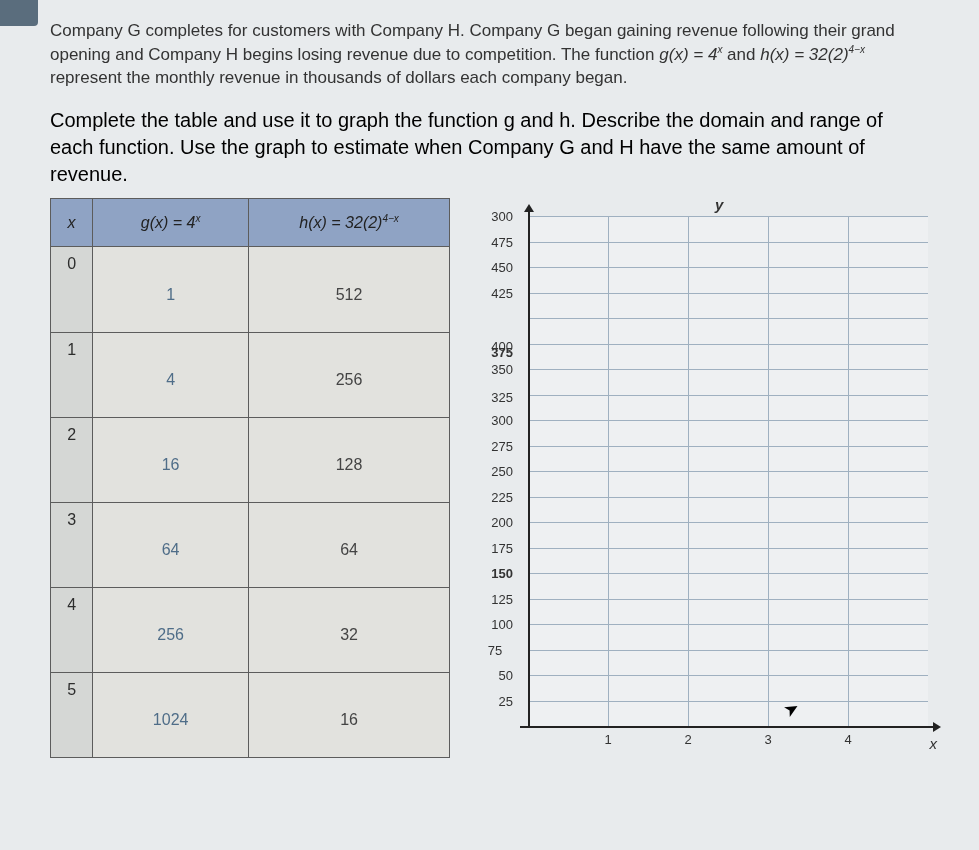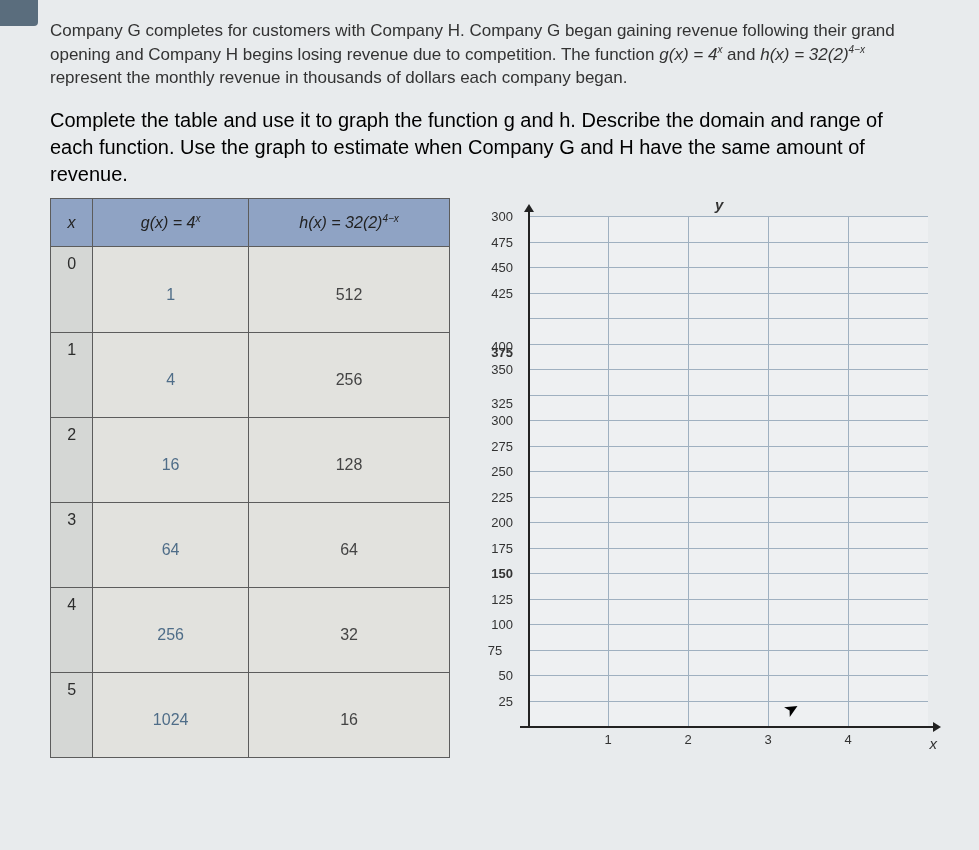--- a/index.html
+++ b/index.html
@@ -291,21 +291,21 @@
           <div class="ytick" style="top: 451.5px; text-align: center;">75</div>
           <div class="ytick" style="top: 426px;">100</div>
           <div class="ytick" style="top: 400.5px;">125</div>
           <div class="ytick" style="top: 375px; font-weight: bold;">150</div>
           <div class="ytick" style="top: 349.5px;">175</div>
           <div class="ytick" style="top: 324px;">200</div>
           <div class="ytick" style="top: 298.5px;">225</div>
           <div class="ytick" style="top: 273px;">250</div>
           <div class="ytick" style="top: 247.5px;">275</div>
           <div class="ytick" style="top: 222px;">300</div>
-          <div class="ytick" style="top: 205px; text-align: right;">325</div>
+          <div class="ytick" style="top: 199px; text-align: right;">325</div>
           <div class="ytick" style="top: 171px;">350</div>
           <div class="ytick" style="top: 154px; font-weight: bold;">375</div>
           <div class="ytick" style="top: 120px; margin-top: 28px;">400</div>
           <div class="ytick" style="top: 94.5px;">425</div>
           <div class="ytick" style="top: 69px;">450</div>
           <div class="ytick" style="top: 43.5px;">475</div>
           <div class="ytick" style="top: 18px;">300</div>
         </div>
       <div id="xticks">
           <div class="xtick" style="left: 128px;">1</div>

